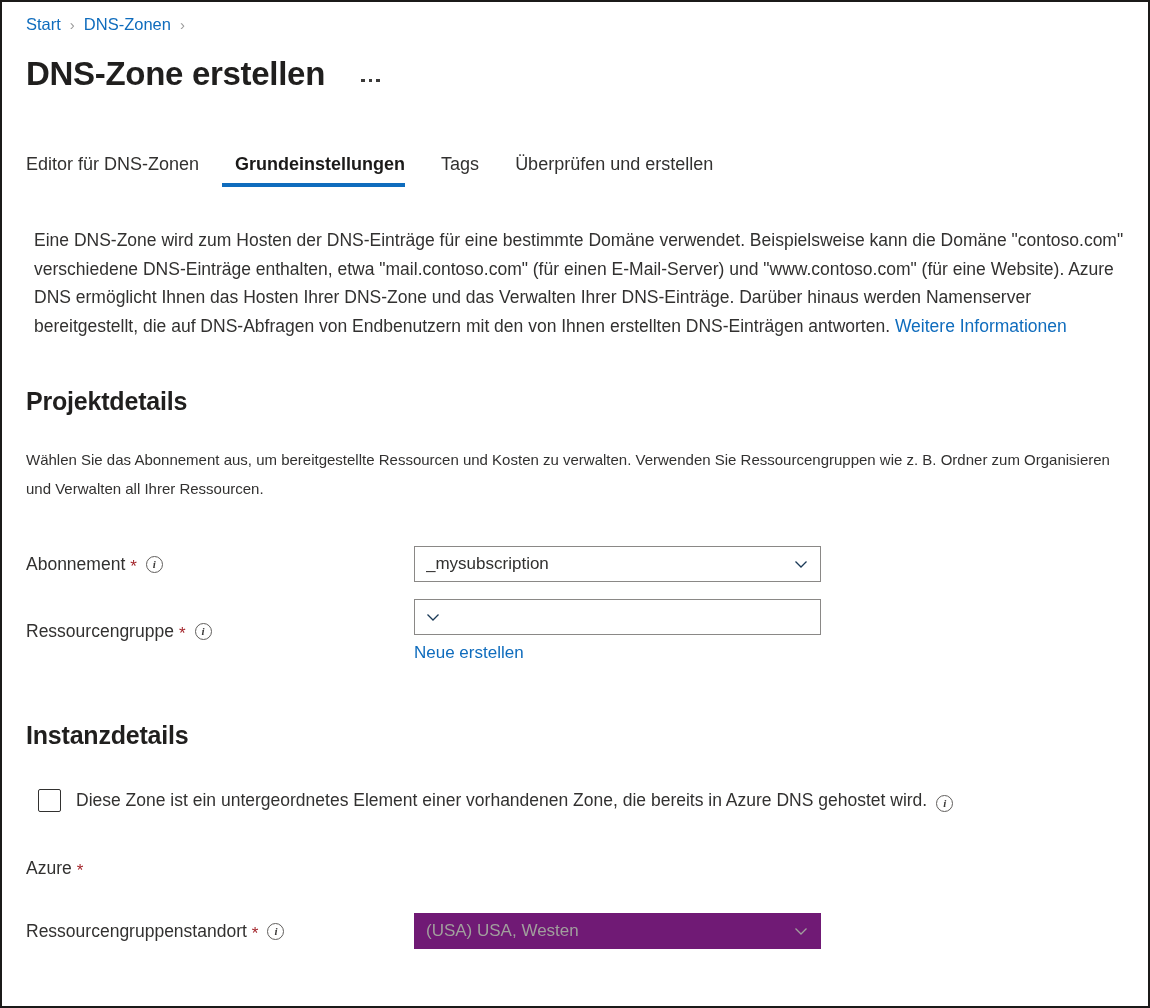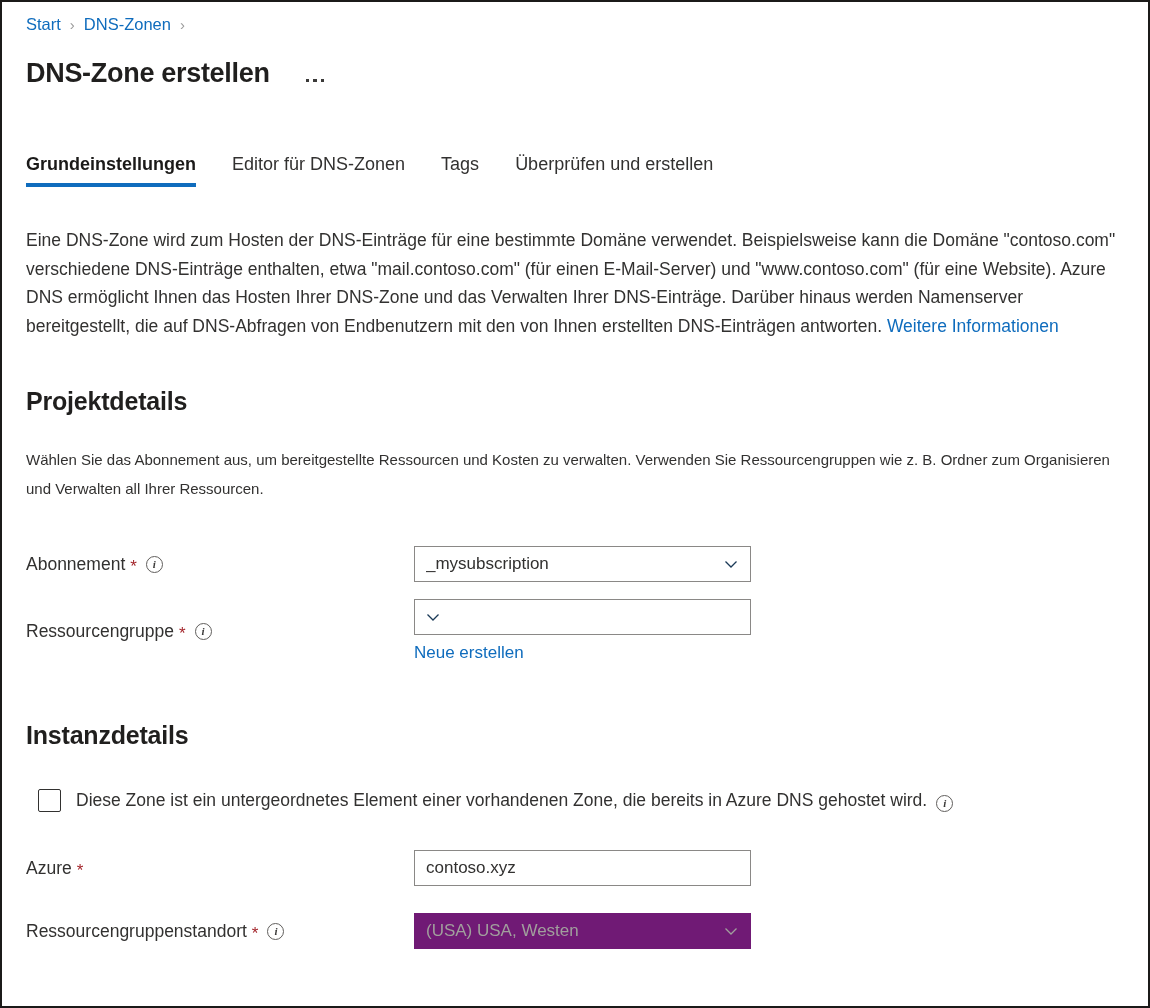--- a/index.html
+++ b/index.html
@@ -48,21 +48,21 @@
   }
 
   
   .title-row {
     display: flex;
     align-items: center;
     margin-top: 13px;
     height: 44px;
   }
   .page-title {
-    font-size: 27px;
+    font-size: 33px;
     font-weight: 600;
     letter-spacing: -0.3px;
     color: #201f1e;
     line-height: 1;
     margin: 0;
     white-space: nowrap;
   }
   .ellipsis-btn {
     margin-left: 36px;
     display: flex;
@@ -108,20 +108,21 @@
   }
   .tab:not(:first-child) { margin-left: 10px; }
 
   
   .intro {
     margin-top: 39px;
     font-size: 17.5px;
     line-height: 28.5px;
     color: #323130;
     max-width: 1100px;
+    margin-left: 8px;
   }
   .inline-link {
     color: #0f6cbd;
     text-decoration: none;
     cursor: pointer;
   }
 
   .section-title {
     font-size: 25px;
     font-weight: 700;
@@ -188,21 +189,21 @@
   }
   .info-icon.inline-info {
     margin-left: 9px;
     position: relative;
     top: 1px;
   }
 
   .field-control { position: relative; }
 
   .control-box {
-    width: 337px;
+    width: 407px;
     height: 36px;
     border: 1px solid #8a8886;
     background: #ffffff;
     display: flex;
     align-items: center;
     padding: 0 8px 0 11px;
     font-size: 17px;
     color: #323130;
     cursor: pointer;
   }
@@ -272,25 +273,25 @@
   <div class="title-row">
     <h1 class="page-title">DNS-Zone erstellen</h1>
     <div class="ellipsis-btn">
       <span></span>
           <span></span>
           <span></span>
     </div>
   </div>
 
   <div class="tabs">
+    <div class="tab">
+      <span>Editor für DNS-Zonen</span>
+    </div>
     <div class="tab active">
       <span>Grundeinstellungen</span>
-    </div>
-    <div class="tab">
-      <span>Editor für DNS-Zonen</span>
     </div>
     <div class="tab">
       <span>Tags</span>
     </div>
     <div class="tab">
       <span>Überprüfen und erstellen</span>
     </div>
   </div>
 
   <p class="intro"><span>Eine DNS-Zone wird zum Hosten der DNS-Einträge für eine bestimmte Domäne verwendet. Beispielsweise kann die Domäne "contoso.com" verschiedene DNS-Einträge enthalten, etwa "mail.contoso.com" (für einen E-Mail-Server) und "www.contoso.com" (für eine Website). Azure DNS ermöglicht Ihnen das Hosten Ihrer DNS-Zone und das Verwalten Ihrer DNS-Einträge. Darüber hinaus werden Namenserver bereitgestellt, die auf DNS-Abfragen von Endbenutzern mit den von Ihnen erstellten DNS-Einträgen antworten. </span><a class="inline-link">Weitere Informationen</a></p>
@@ -342,25 +343,20 @@
       <span>Diese Zone ist ein untergeordnetes Element einer vorhandenen Zone, die bereits in Azure DNS gehostet wird.</span>
       <span class="info-icon inline-info">i</span>
     </div>
   </div>
 
   <div class="form-row row-name">
     <div class="field-label">
       <span>Azure</span>
       <span class="req">*</span>
     </div>
-    <div class="field-control">
-      <div class="control-box textfield" placeholder="contoso.xyz">
-        <span class="value">contoso.xyz</span>
-      </div>
-    </div>
   </div>
 
   <div class="form-row row-location">
     <div class="field-label">
       <span>Ressourcengruppenstandort</span>
       <span class="req">*</span>
       <span class="info-icon">i</span>
     </div>
     <div class="field-control">
       <div class="control-box disabled">

